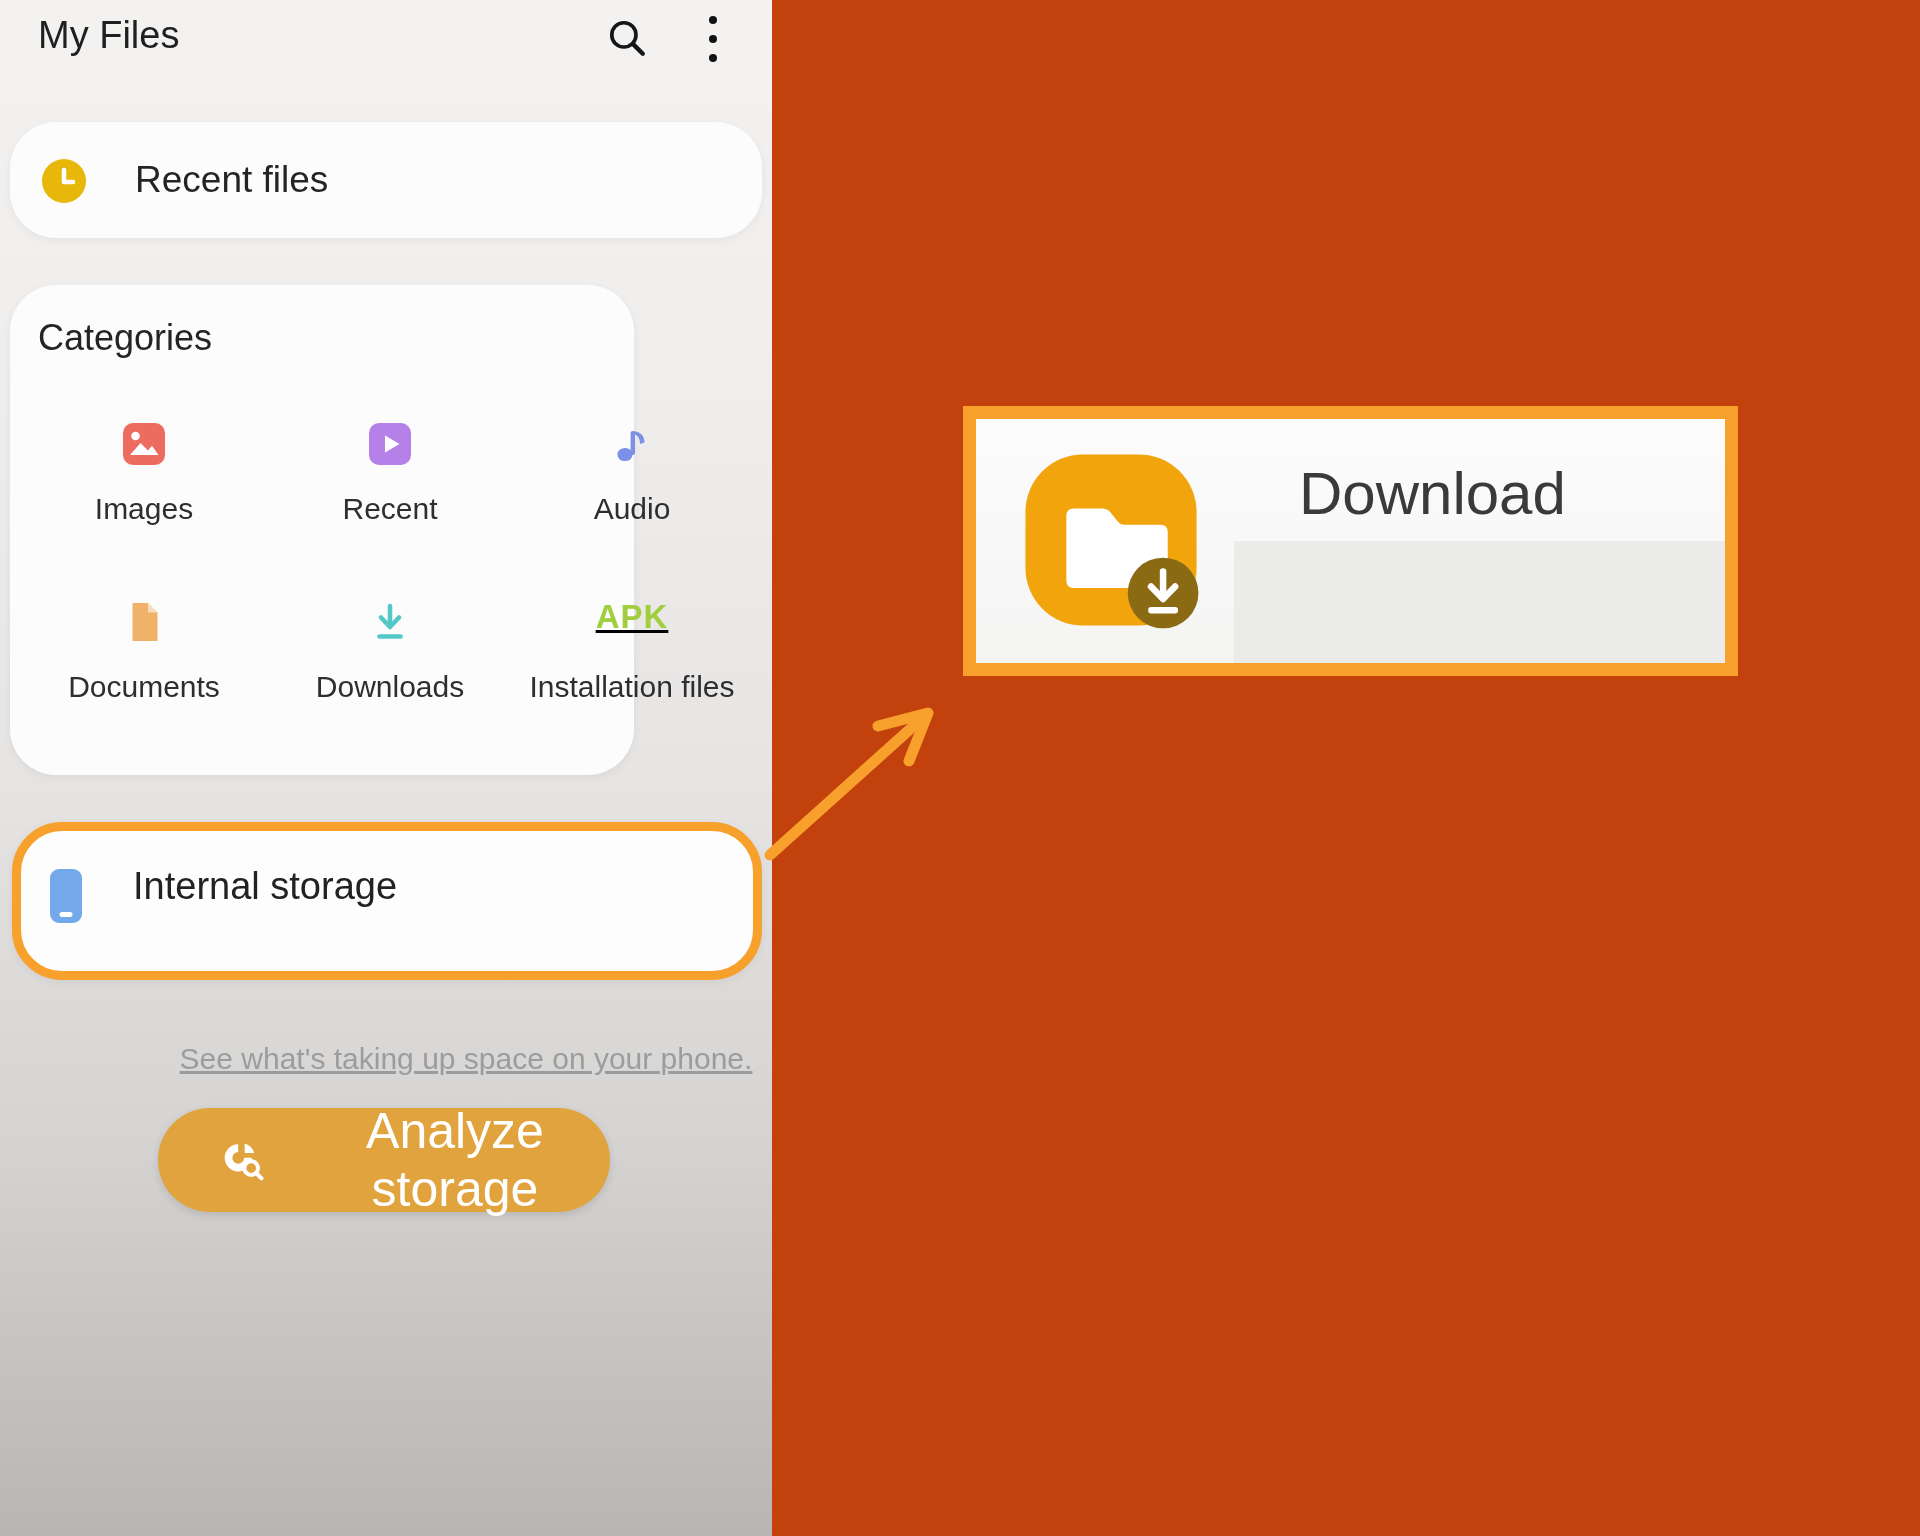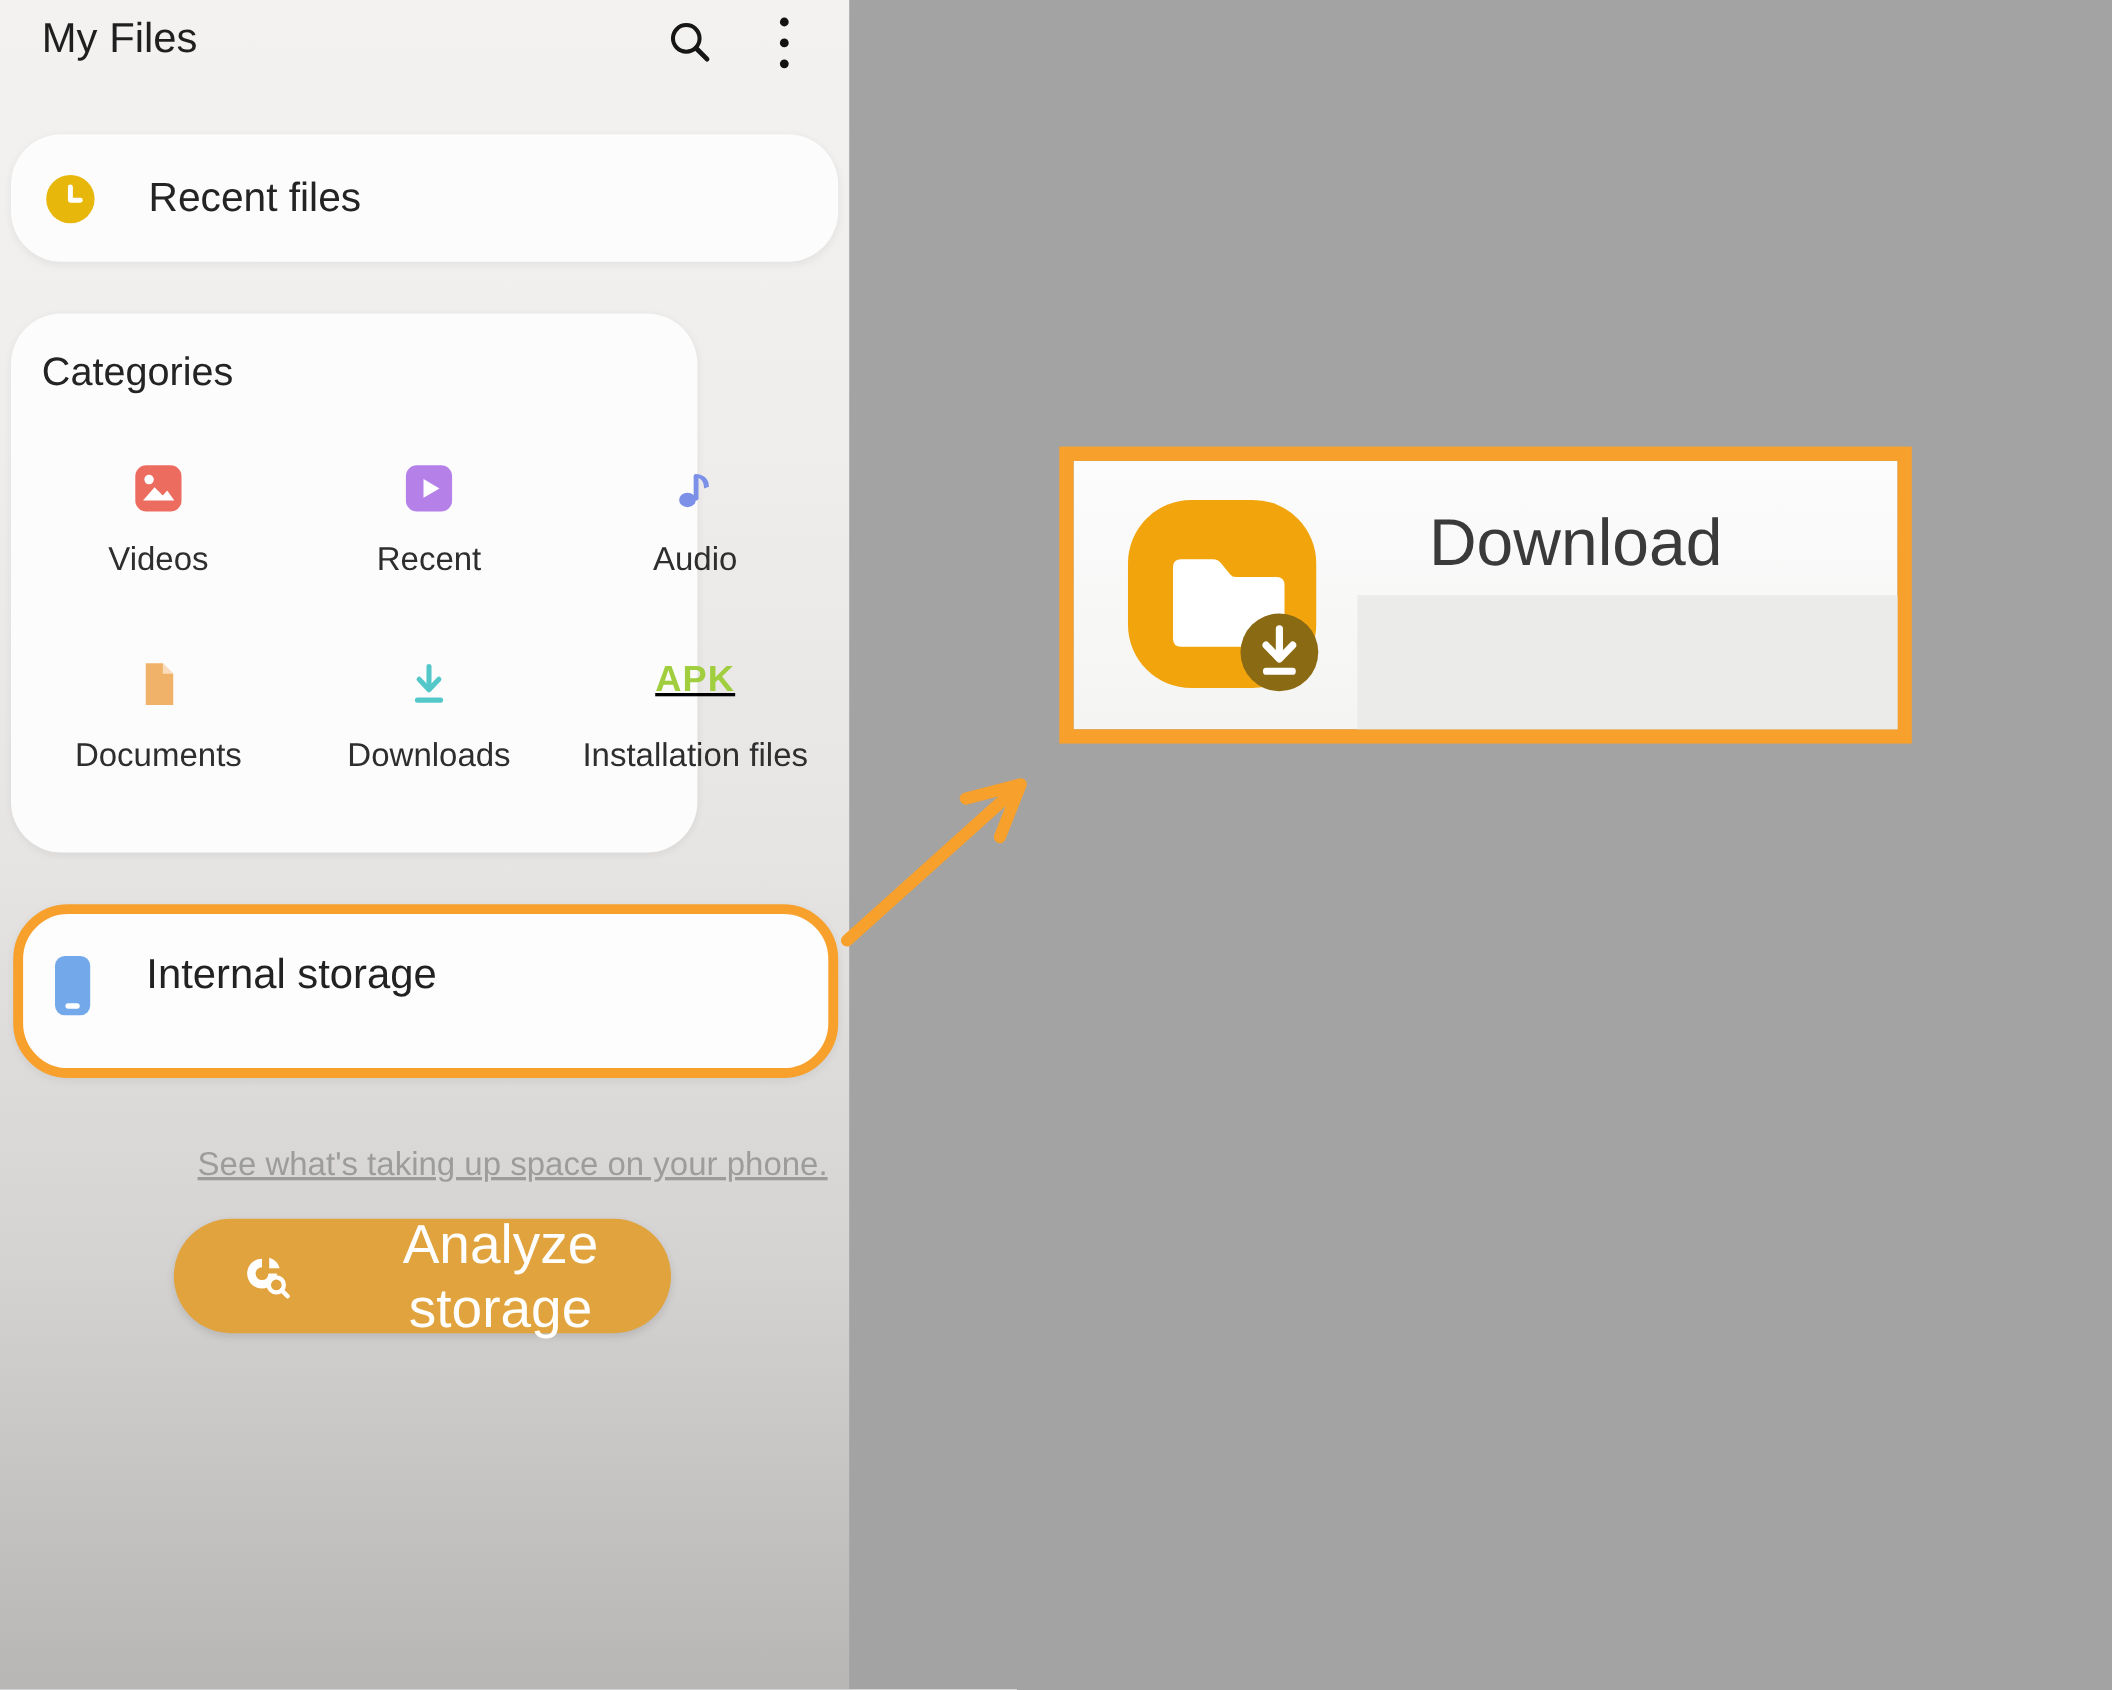--- a/index.html
+++ b/index.html
@@ -1,16 +1,16 @@
 <!DOCTYPE html>
 <html><head>
 <meta charset="utf-8">
 <style>
   html,body{margin:0;padding:0;background:#ffffff;}
-  .stage{position:relative;width:1920px;height:1536px;background:#a3a3a3;overflow:hidden;
+  .stage{position:relative;width:1920px;height:1536px;background:#c2410c;overflow:hidden;
          font-family:"Liberation Sans", sans-serif;-webkit-font-smoothing:antialiased;}
 
   
   .phone{position:absolute;left:0;top:0;width:772px;height:1536px;
          background:linear-gradient(180deg,#f3f2f1 0%,#efeeed 25%,#e6e5e4 50%,#d4d3d2 75%,#b7b6b5 100%);}
 
   .appbar{position:absolute;left:0;top:0;width:772px;height:80px;}
   .appbar-title{position:absolute;left:38px;top:14px;font-size:38px;color:#1f1f1f;}
   .icon-search{position:absolute;left:605px;top:16px;width:44px;height:44px;}
   .icon-dots{position:absolute;left:703px;top:14px;width:20px;height:50px;
@@ -91,21 +91,21 @@
       <div class="card-title">Categories</div>
 
       <div class="cat-item r1 c1">
         <div class="ic">
           <svg width="48" height="48" viewBox="0 0 48 48">
             <rect x="3" y="3" width="42" height="42" rx="10" fill="#ed6c60"></rect>
             <circle cx="15.5" cy="16" r="4.3" fill="#ffffff"></circle>
             <path d="M10 35 L20.5 23 L28 30.5 L32 25.8 L38.5 35 Z" fill="#ffffff"></path>
           </svg>
         </div>
-        <div class="lbl">Videos</div>
+        <div class="lbl">Images</div>
       </div>
 
       <div class="cat-item r1 c2">
         <div class="ic">
           <svg width="48" height="48" viewBox="0 0 48 48">
             <rect x="3" y="3" width="42" height="42" rx="10" fill="#b680e9"></rect>
             <path d="M19 15.5 L33.5 24 L19 32.5 Z" fill="#ffffff"></path>
           </svg>
         </div>
         <div class="lbl">Recent</div>

